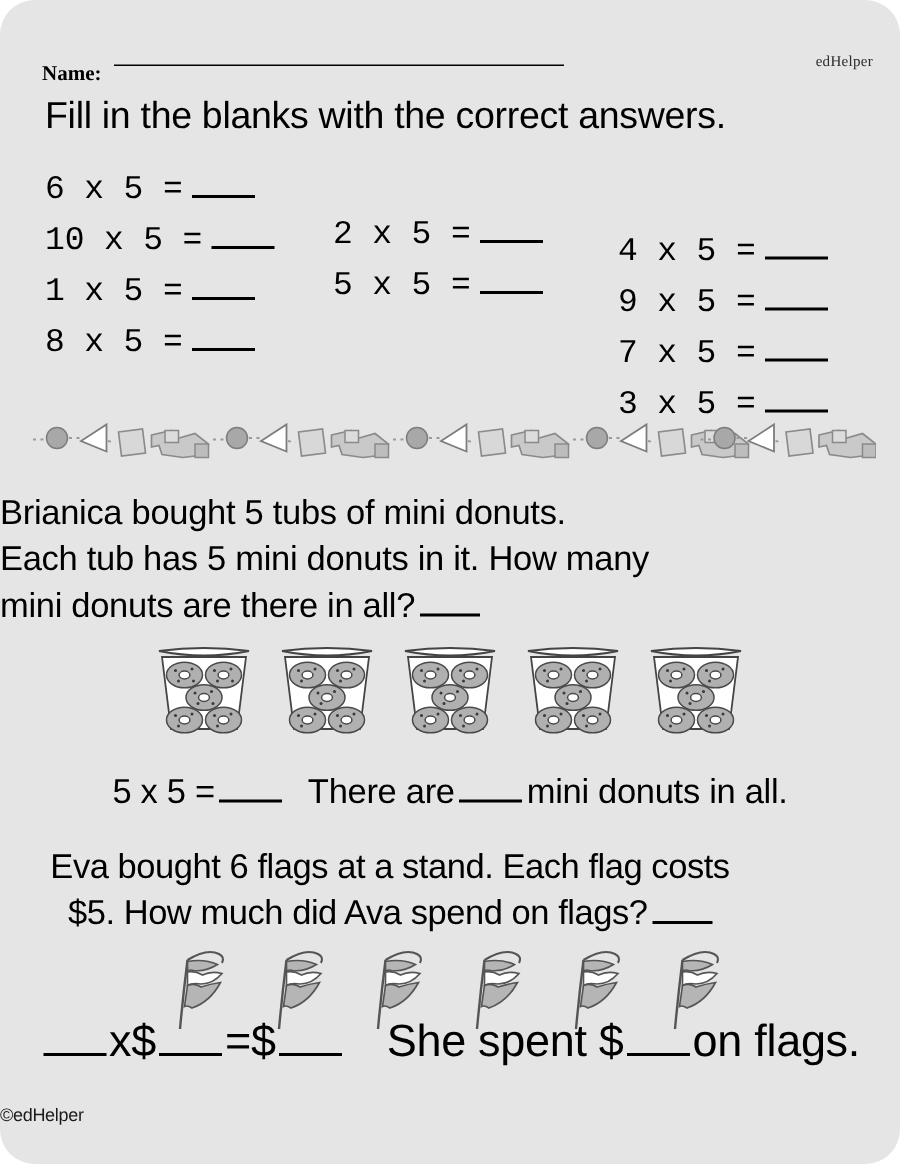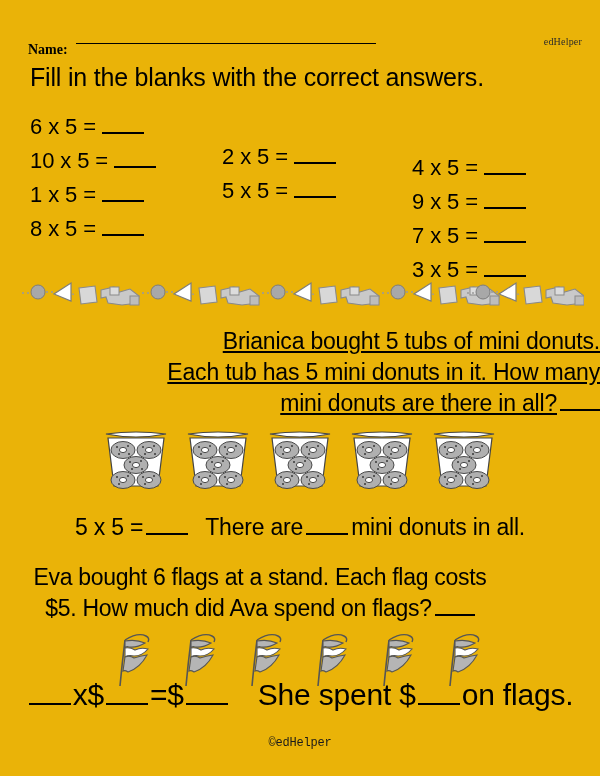--- a/index.html
+++ b/index.html
@@ -13,21 +13,22 @@
     position: relative;
     font-family: "Liberation Sans", sans-serif;
     color: #000000;
     overflow: hidden;
   }
   .page {
     position: absolute;
     inset: 0;
     width: 600px;
     height: 776px;
-    background: #eab308;
+    background: #e5e5e5;
+    border-radius: 23px;
   }
 
   
   .brand-top {
     position: absolute;
     top: 36px;
     right: 18px;
     font-family: "Liberation Serif", serif;
     font-size: 10px;
     color: #2b2b2b;
@@ -69,20 +70,21 @@
   .problems {
     position: absolute;
     top: 112px;
     left: 0;
     width: 600px;
     height: 150px;
   }
   .col {
     position: absolute;
     top: 0;
+    font-family: Liberation Mono, monospace;
   }
   .col-left  { left: 30px;  }
   .col-mid   { left: 222px; top: 30px; }
   .col-right { left: 412px; margin-top: 41px; }
 
   .prob {
     display: flex;
     align-items: baseline;
     font-size: 22px;
     line-height: 30px;
@@ -108,25 +110,24 @@
     height: 44px;
   }
   .divider svg { display: block; }
 
   
   .wp1-text {
     position: absolute;
     top: 326px;
     left: 0;
     width: 600px;
-    text-align: right;
+    text-align: left;
     font-size: 23px;
     line-height: 31px;
     letter-spacing: -0.2px;
-    text-decoration: underline;
   }
   .wp1-text .blank-inline {
     display: inline-block;
     width: 40px;
     border-bottom: 2.2px solid #000;
     height: 15px;
     margin-left: 3px;
   }
 
   .tubs-row {
@@ -207,23 +208,23 @@
     border-bottom: 2.2px solid #000;
     height: 15px;
     margin: 0 2px;
   }
 
   .brand-bottom {
     position: absolute;
     top: 736px;
     left: 0;
     width: 600px;
-    text-align: center;
+    text-align: left;
     font-size: 12px;
-    font-family: Liberation Mono, monospace;
+    font-family: Liberation Sans, sans-serif;
     color: #1a1a1a;
     letter-spacing: -0.2px;
   }
 </style>
 </head>
 <body>
 
 <div class="page">
 
   <div class="brand-top">edHelper</div>

